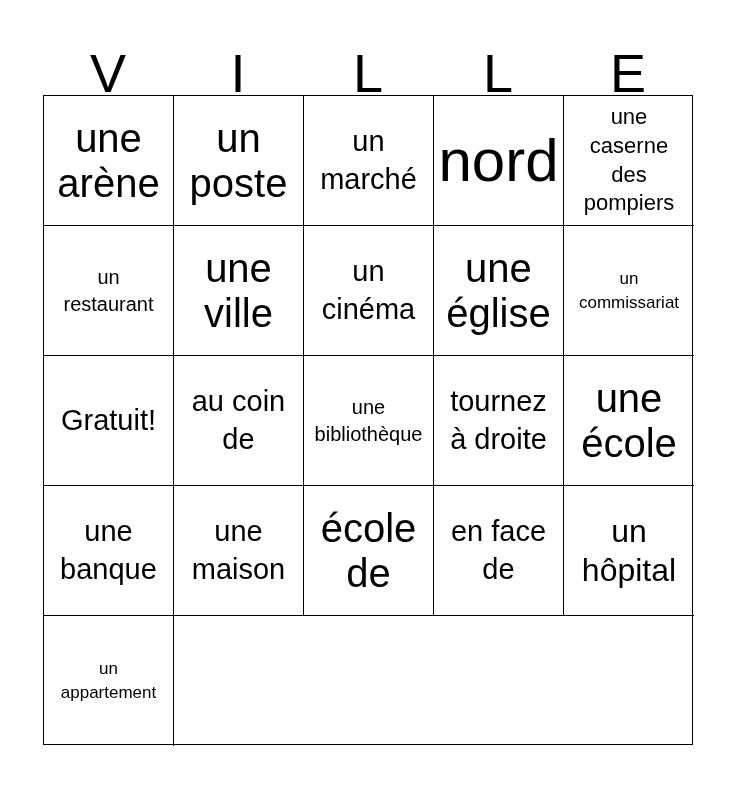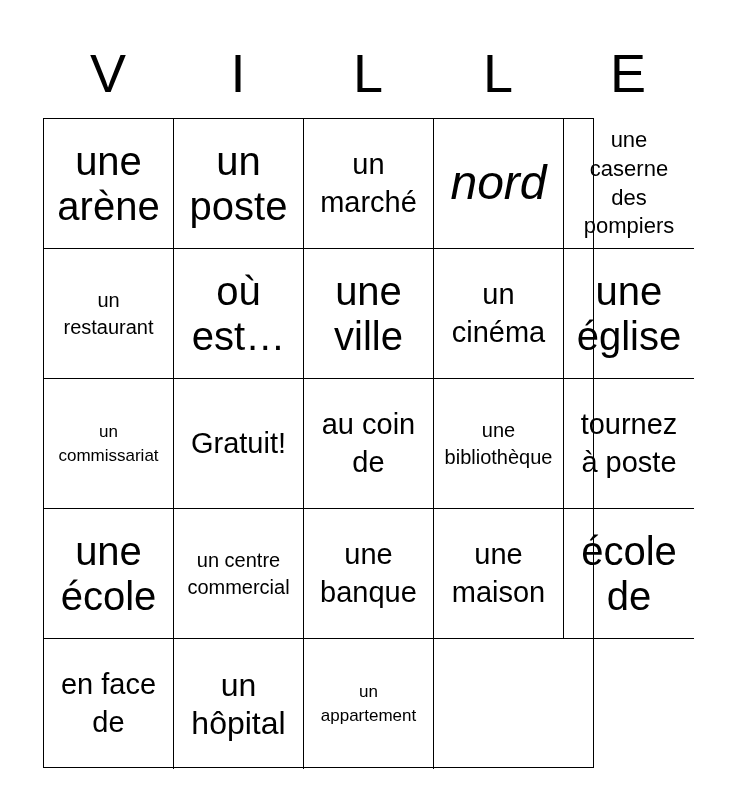--- a/index.html
+++ b/index.html
@@ -9,36 +9,36 @@
     }
     .header {
       position: absolute; left: 43px; top: 40px; width: 650px; height: 66px;
       display: grid; grid-template-columns: repeat(5, 130px);
     }
     .header span {
       display: flex; align-items: center; justify-content: center;
       font-size: 54px; line-height: 1;
     }
     .grid {
-      position: absolute; left: 43px; top: 118px;
-      width: 551px; height: 650px;
+      position: absolute; left: 43px; top: 95px;
+      width: 650px; height: 650px;
       display: grid; grid-template-columns: repeat(5, 130px); grid-template-rows: repeat(5, 130px);
       border: 1.5px solid #000; box-sizing: border-box;
     }
     .cell {
       box-sizing: border-box;
       border-right: 1px solid #000; border-bottom: 1px solid #000;
       display: flex; align-items: center; justify-content: center;
       text-align: center; padding: 2px; overflow: hidden;
       line-height: 1.15;
     }
     .cell:nth-child(5n) { border-right: none; }
     .cell:nth-child(n+21) { border-bottom: none; }
     .cell span { white-space: pre-line; display: block; }
-    .s-xl { font-size: 48px; line-height: 1.1; font-style: italic; }
+    .s-xl { font-size: 60px; line-height: 1.1; }
     .s-l  { font-size: 40px; line-height: 1.12; }
     .s-m  { font-size: 32px; line-height: 1.2; }
     .s-ms { font-size: 29px; line-height: 1.3; }
     .s-s  { font-size: 22px; line-height: 1.3; }
     .s-xs { font-size: 20px; line-height: 1.35; }
     .s-xxs{ font-size: 17px; line-height: 1.4; }
   </style>
 </head>
 <body>
 
@@ -70,24 +70,20 @@
       <span class="s-s">une
 caserne
 des
 pompiers</span>
     </div>
     <div class="cell">
       <span class="s-xs">un
 restaurant</span>
     </div>
     <div class="cell">
-      <span class="s-l">où
-est…</span>
-    </div>
-    <div class="cell">
       <span class="s-l">une
 ville</span>
     </div>
     <div class="cell">
       <span class="s-ms">un
 cinéma</span>
     </div>
     <div class="cell">
       <span class="s-l">une
 église</span>
@@ -102,29 +98,25 @@
     <div class="cell">
       <span class="s-ms">au coin
 de</span>
     </div>
     <div class="cell">
       <span class="s-xs">une
 bibliothèque</span>
     </div>
     <div class="cell">
       <span class="s-ms">tournez
-à poste</span>
+à droite</span>
     </div>
     <div class="cell">
       <span class="s-l">une
 école</span>
-    </div>
-    <div class="cell">
-      <span class="s-xs">un centre
-commercial</span>
     </div>
     <div class="cell">
       <span class="s-ms">une
 banque</span>
     </div>
     <div class="cell">
       <span class="s-ms">une
 maison</span>
     </div>
     <div class="cell">

